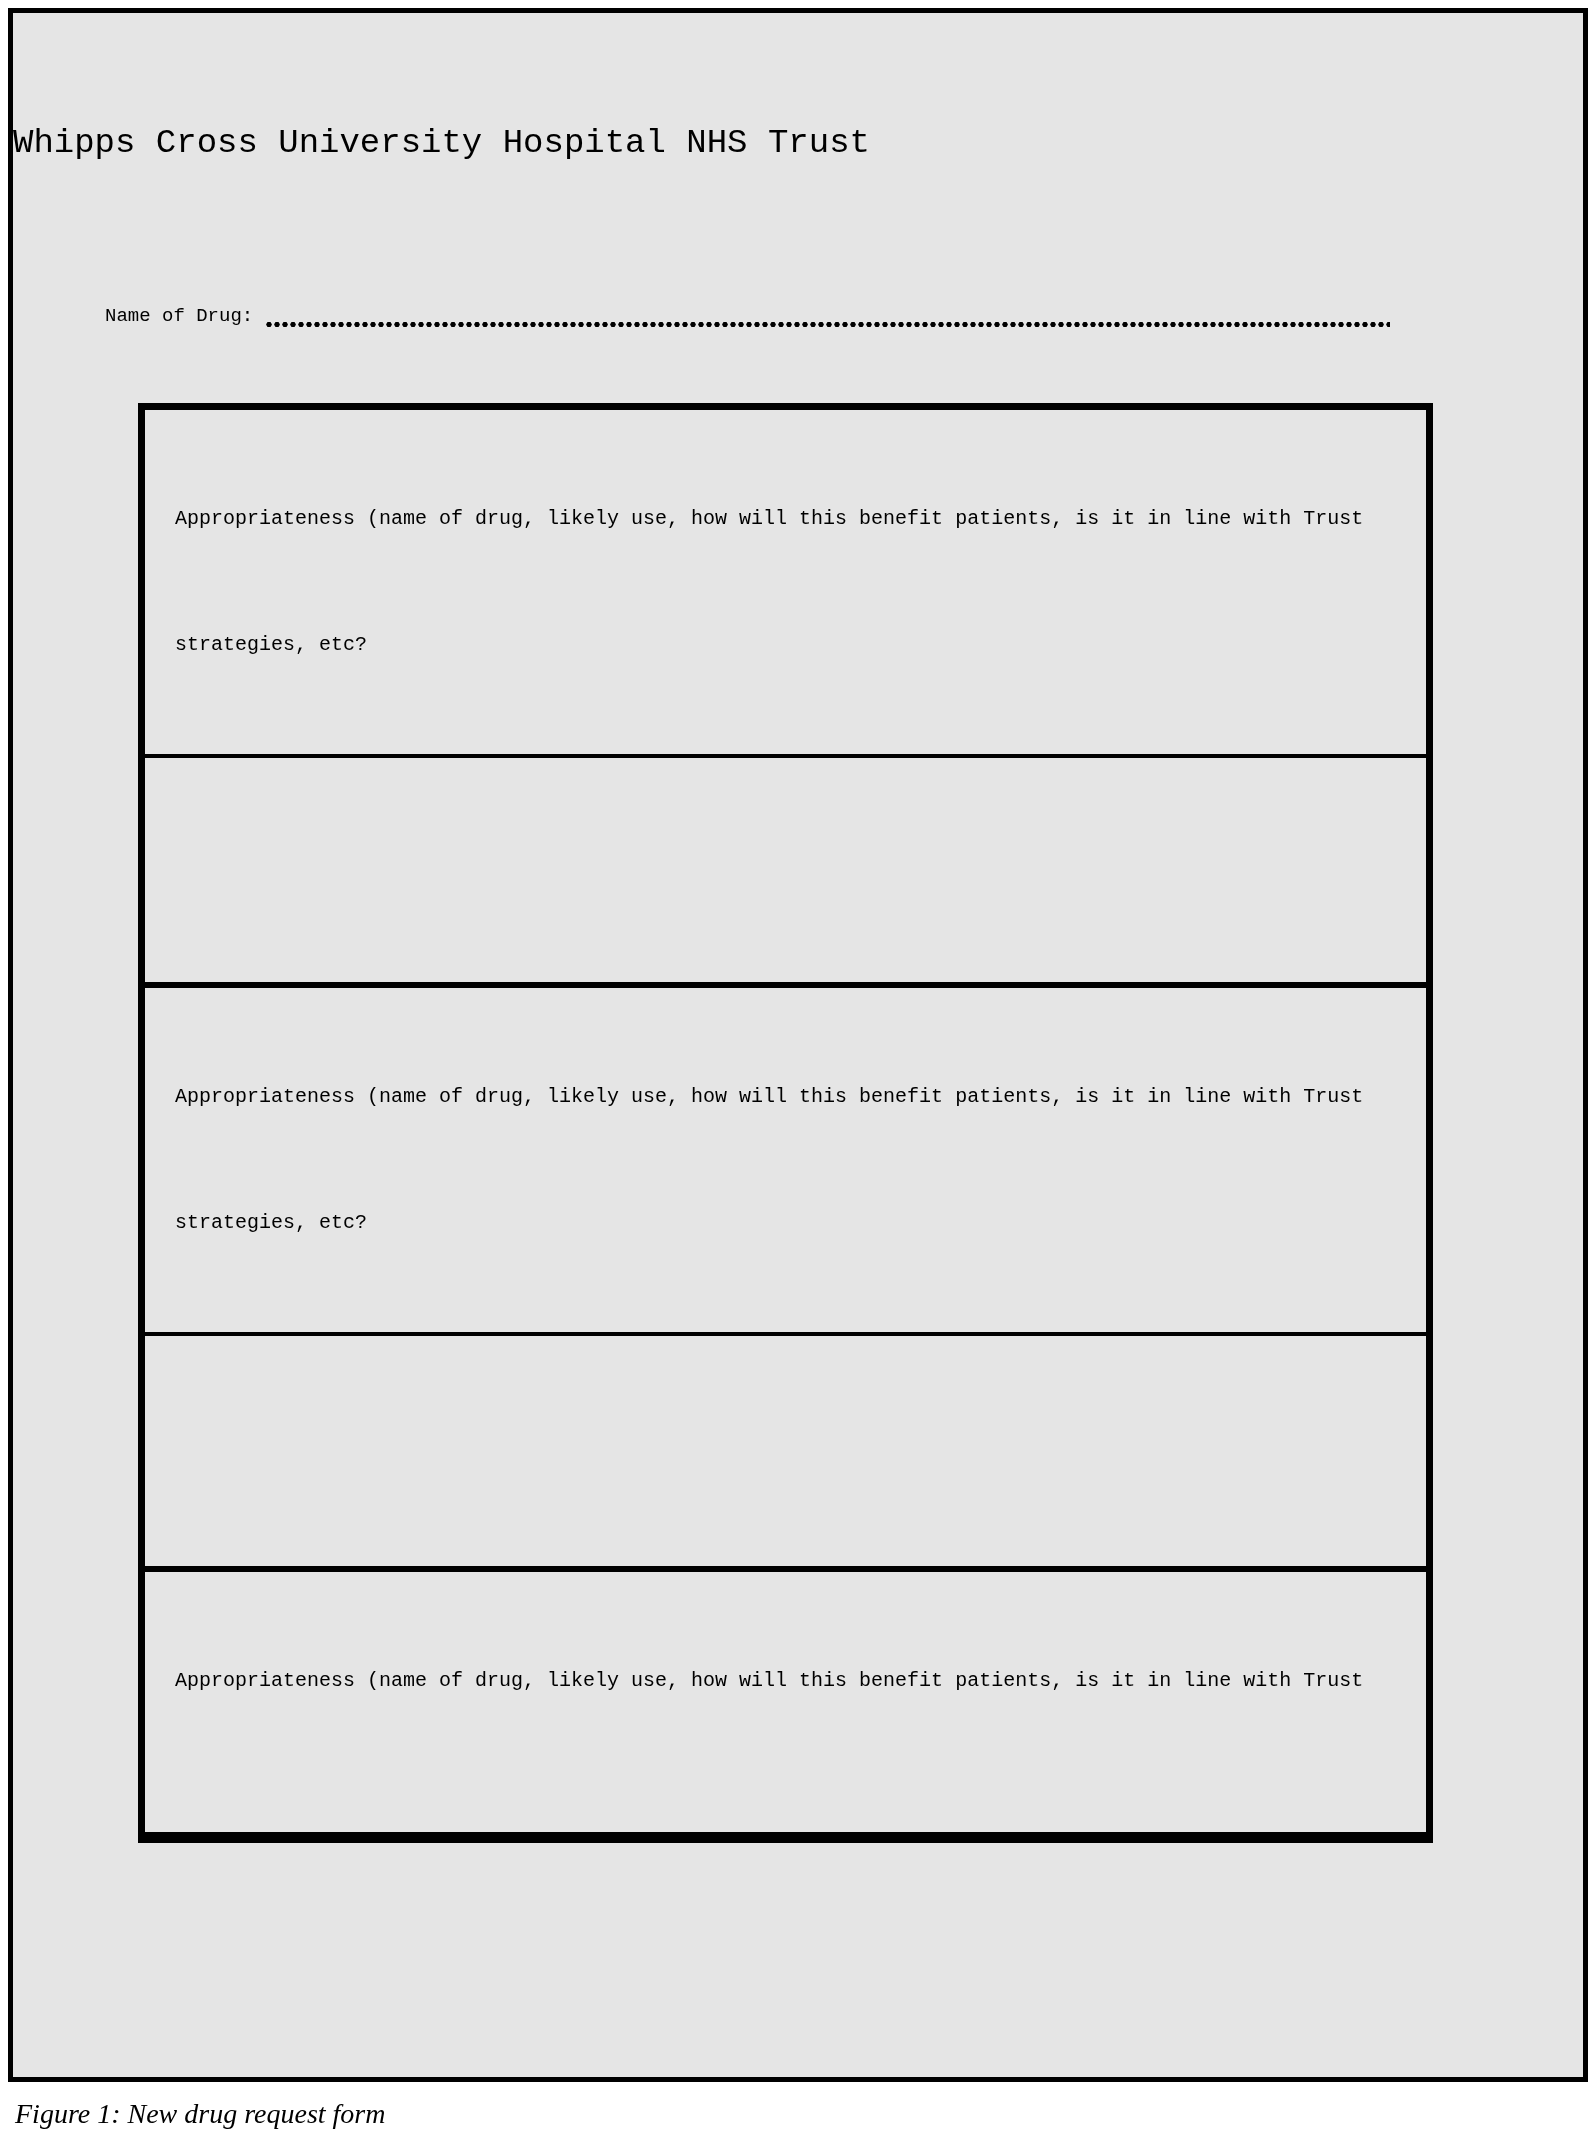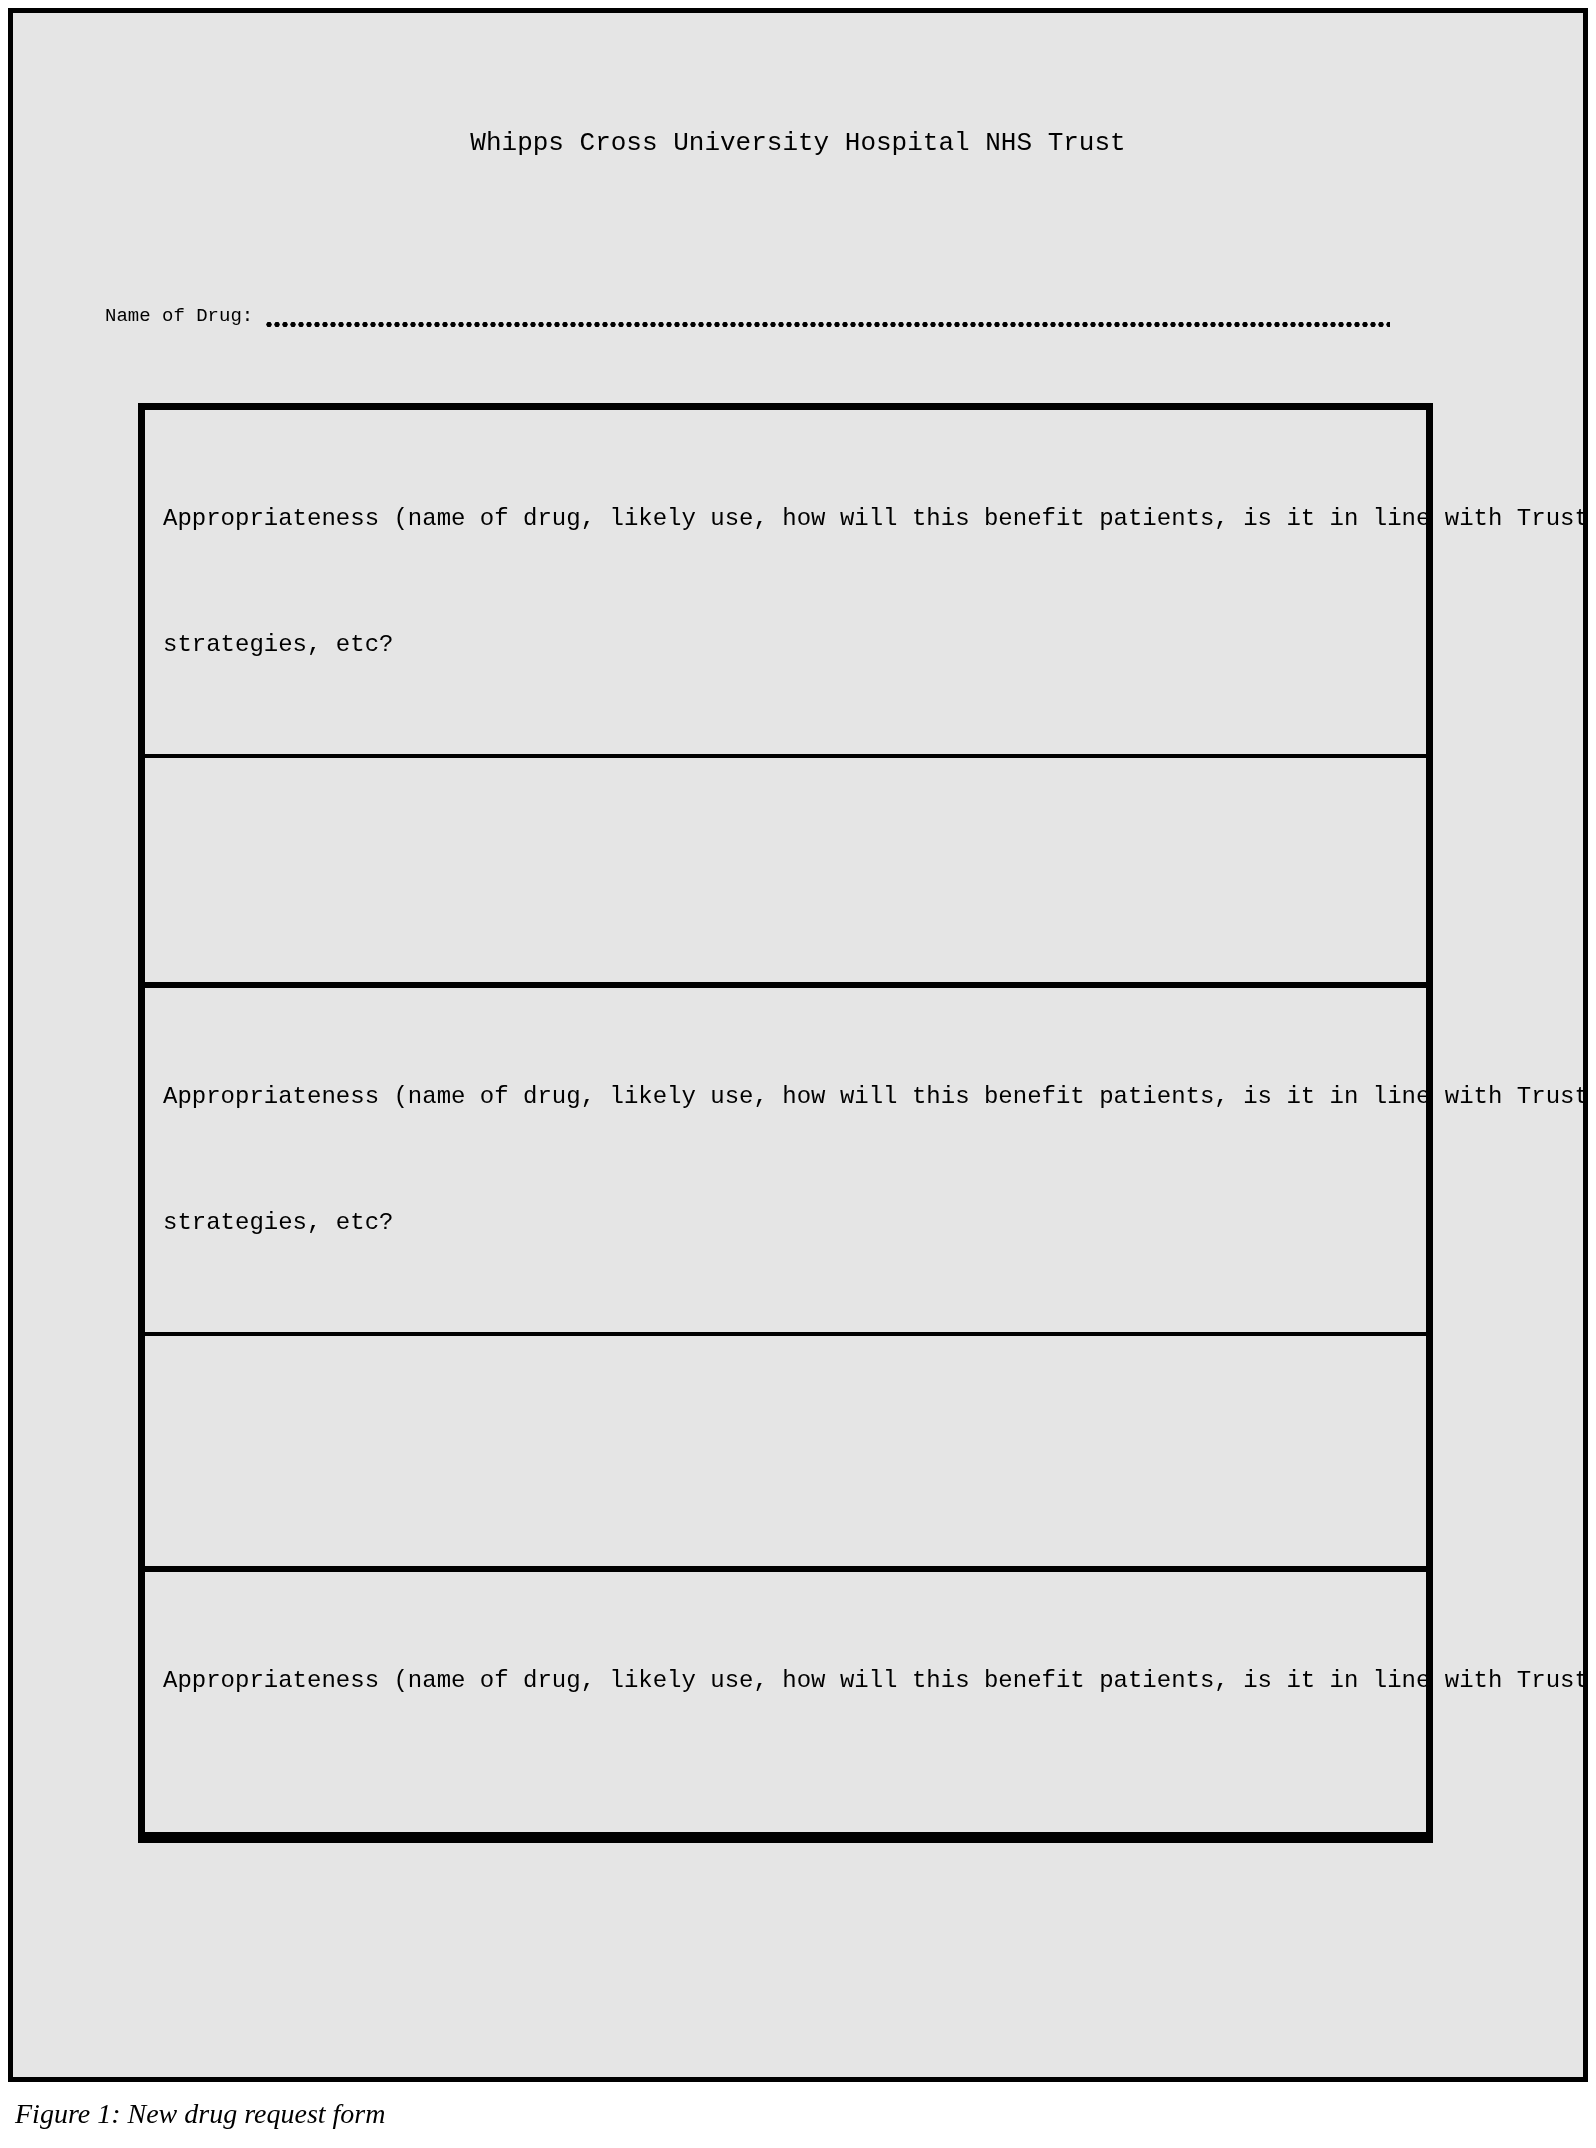--- a/index.html
+++ b/index.html
@@ -14,22 +14,21 @@
     position: absolute;
     left: 8px; top: 8px;
     width: 1580px; height: 2074px;
     background: #e5e5e5;
     border: 5px solid #000000;
     overflow: hidden;
   }
   
   .title-block {
     margin-top: 30px;
-    text-align: center;
-    font-size: 26px;
+    font-size: 34px;
     line-height: 40px;
     white-space: pre;
   }
   
   .drug-row {
     margin: 56px 193px 0 92px;
     display: flex;
     font-size: 19px;
     line-height: 34px;
     white-space: pre;
@@ -44,22 +43,22 @@
     background-repeat: repeat-x;
     background-position: left center;
   }
   
   .appr-box {
     margin: 70px 0 0 125px;
     width: 1295px;
     border: 7px solid #000000;
   }
   .appr-header {
-    padding: 4px 18px;
-    font-size: 24px;
+    padding: 4px 30px;
+    font-size: 20px;
     line-height: 42px;
     border-bottom: 4px solid #000000;
     white-space: pre;
   }
   .appr-empty { border-bottom: 6px solid #000000; }
   .appr-empty.h1 { height: 230px; }
   .appr-empty.h2 { height: 236px; }
   
   .figure-caption {
     position: absolute;

